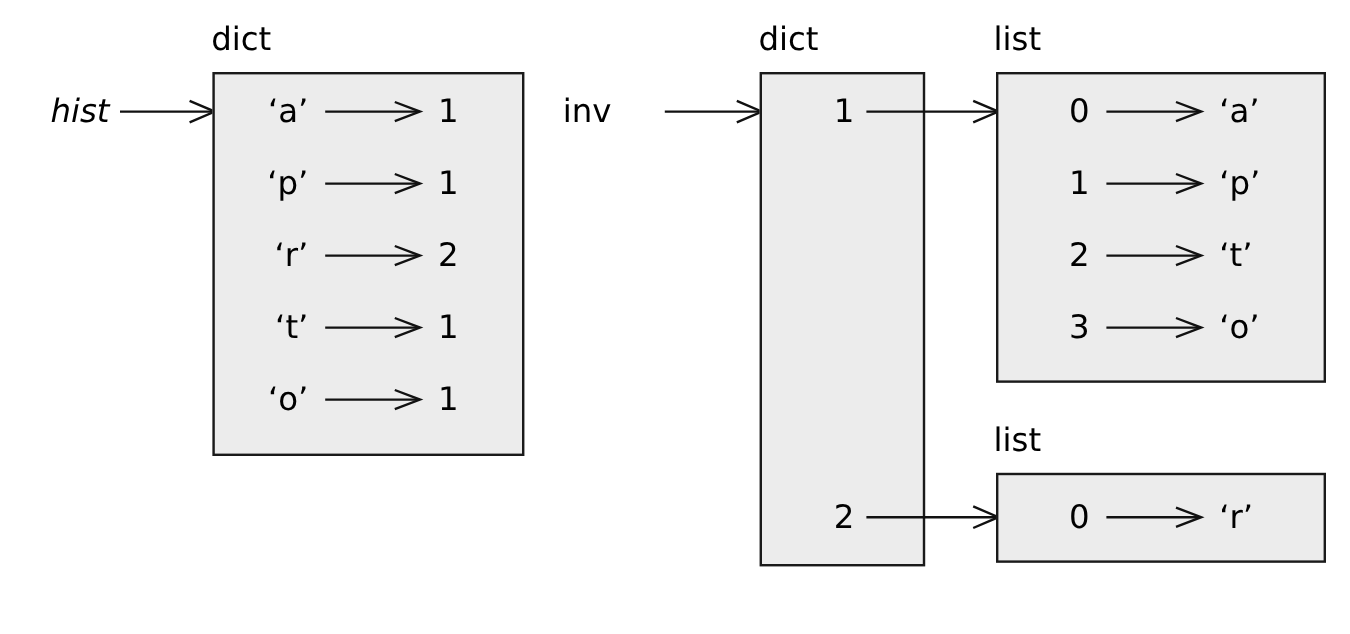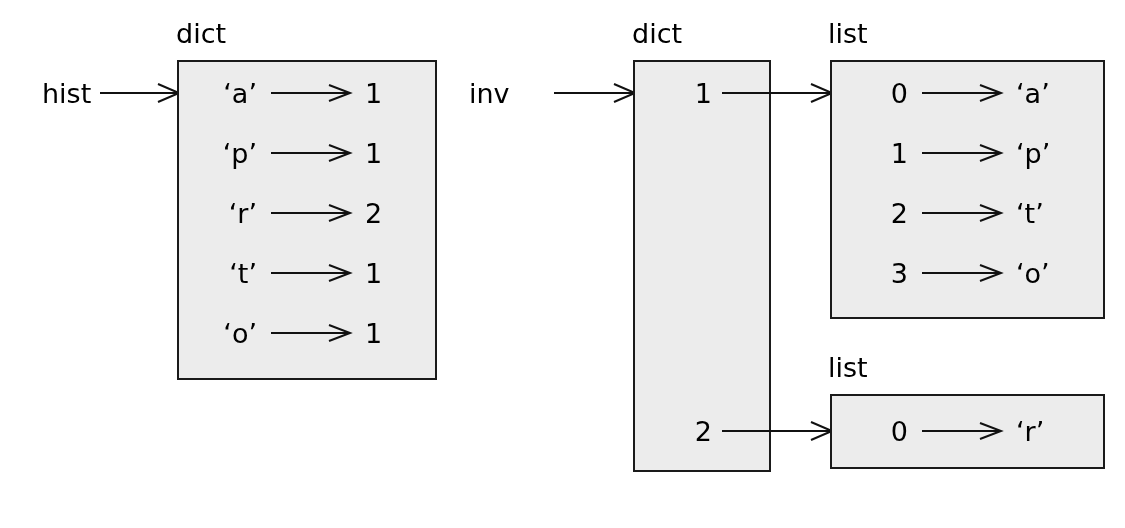--- a/index.html
+++ b/index.html
@@ -45,21 +45,21 @@
   #label-list-one-type { left: 828px; top: 20px; }
   #label-list-two-type { left: 828px; top: 354px; }
 
   
   .var-label {
     position: absolute;
     font-size: 27px;
     line-height: 27px;
     white-space: nowrap;
   }
-  #label-hist-var { left: 42px;  top: 80px; }
+  #label-hist-var { left: 42px;  top: 80px; font-style: italic; }
   #label-inv-var  { left: 469px; top: 80px; }
 
   
   .map-row {
     position: absolute;
     height: 30px;
     display: flex;
     align-items: center;
     font-size: 27px;
     line-height: 27px;

